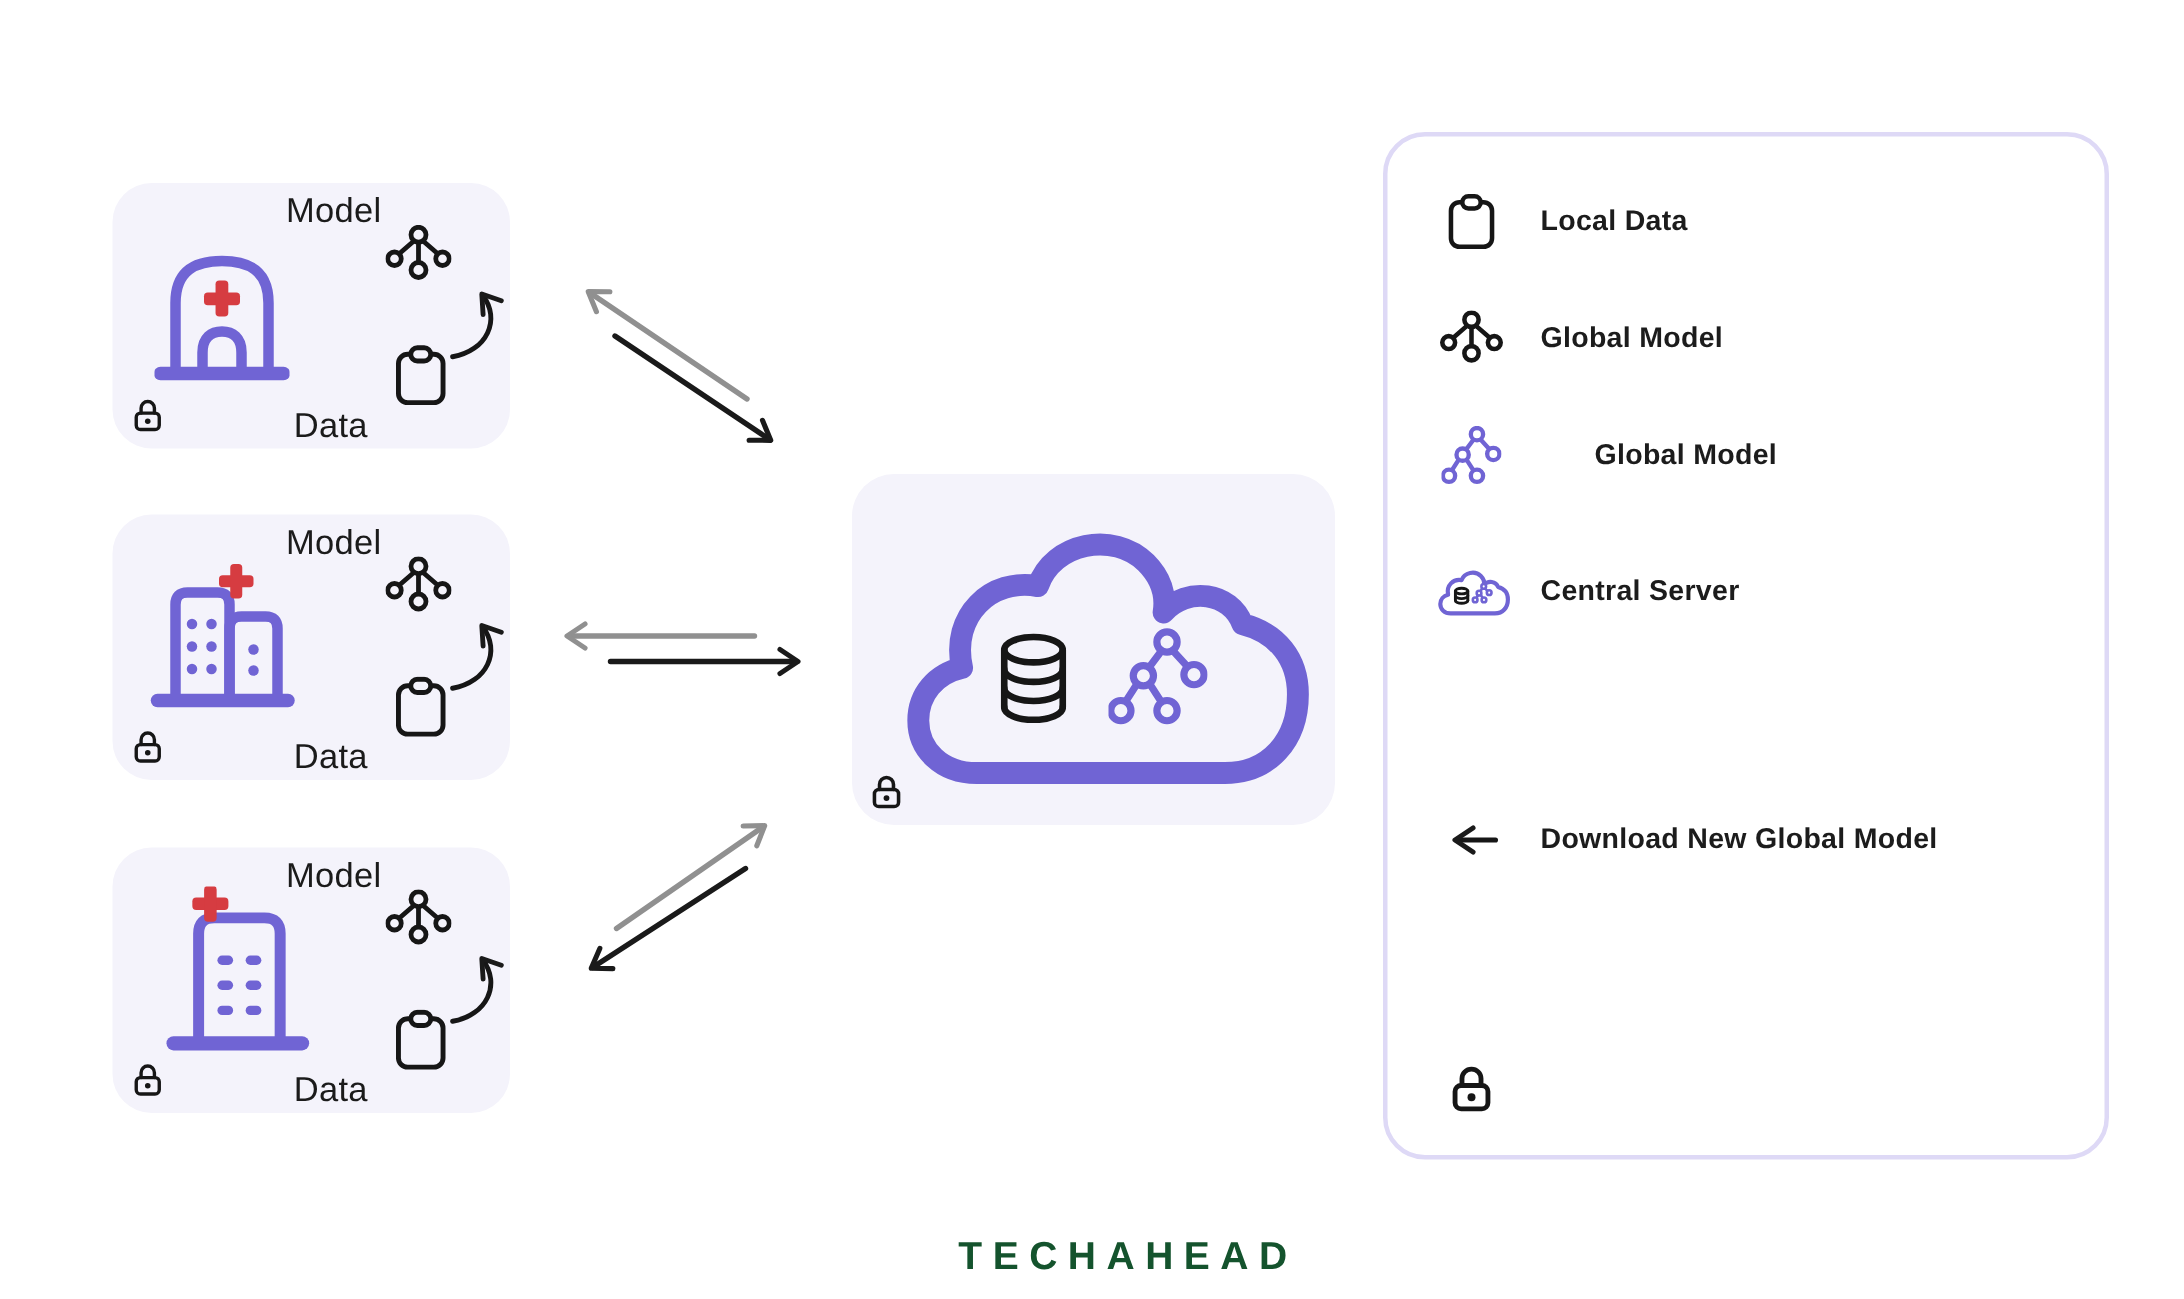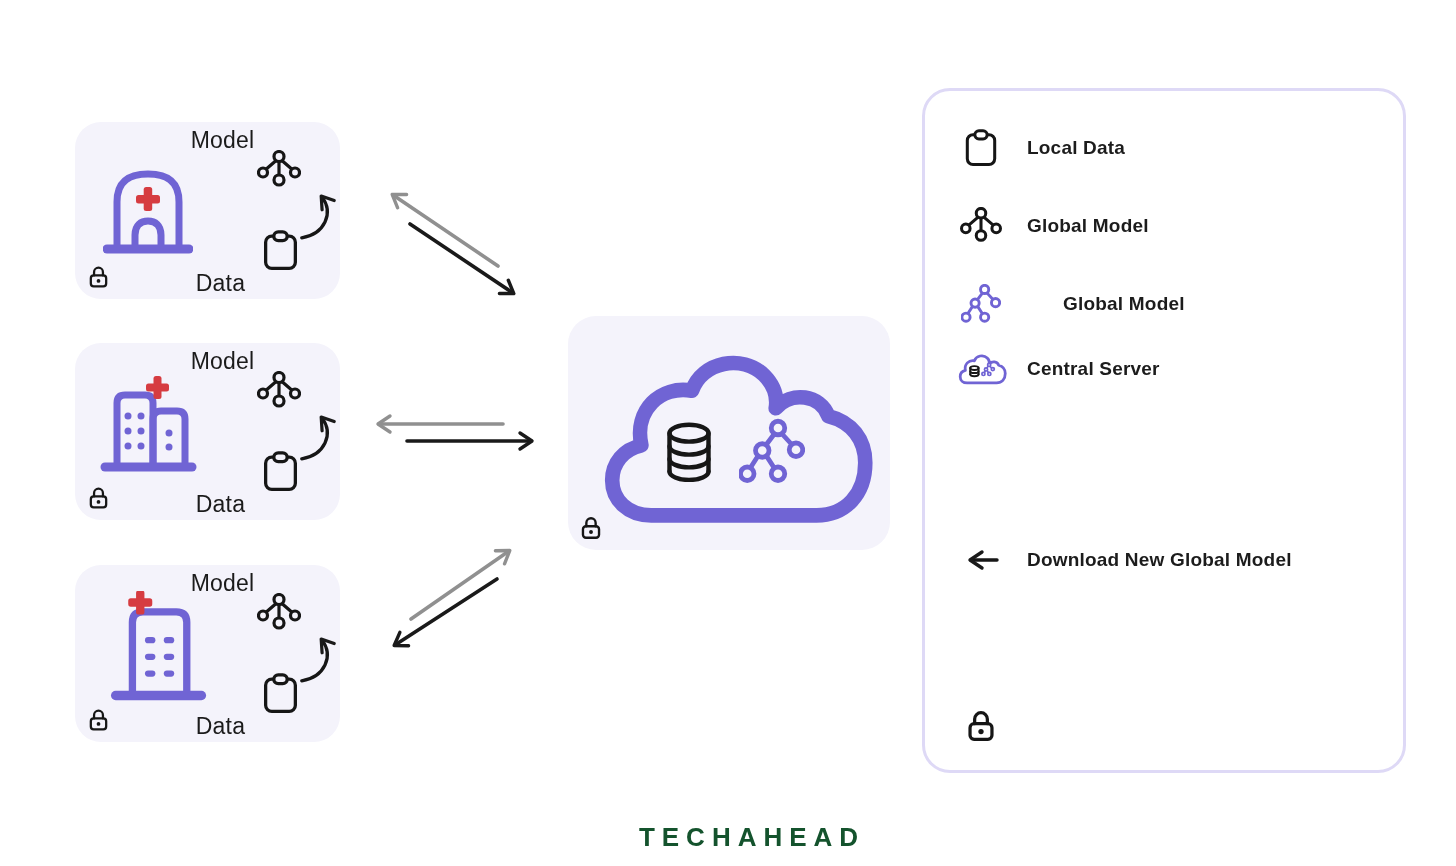--- a/index.html
+++ b/index.html
@@ -29,21 +29,21 @@
   .server-lock{position:absolute;left:12px;top:198px;}
 
   
   .arrows{position:absolute;left:0;top:0;width:1456px;height:866px;pointer-events:none;}
 
   
   .legend{position:absolute;left:922px;top:88px;width:484px;height:685px;background:#ffffff;border:3px solid #ded9f6;border-radius:28px;box-sizing:border-box;}
   .lrow{position:absolute;left:30px;display:flex;align-items:center;height:52px;}
   .lrow .ic{width:52px;display:flex;justify-content:center;align-items:center;flex:0 0 52px;}
   .lrow .txt{margin-left:20px;color:#1c1c1c;font-size:19px;font-weight:700;letter-spacing:.2px;line-height:32px;white-space:nowrap;}
-  .lrow.r1{top:31px;} .lrow.r2{top:109px;} .lrow.r3{top:187px;gap:36px;} .lrow.r4{top:252px;}
+  .lrow.r1{top:31px;} .lrow.r2{top:109px;} .lrow.r3{top:187px;gap:36px;} .lrow.r4{top:278px;}
   .lrow.r5{top:348px;} .lrow.r6{top:443px;justify-content:center;}
   .lrow.r7{top:497px;height:70px;align-items:flex-start;}
   .lrow.r7 .ic{margin-top:6px;}
   .lrow.r8{top:609px;}
 
   
   .pk{stroke:#7064d4;fill:none;stroke-linecap:round;stroke-linejoin:round;}
   .ik{stroke:#161616;fill:none;stroke-linecap:round;stroke-linejoin:round;}
   .red{fill:#d63c41;}
   .pfill{fill:#7064d4;}

